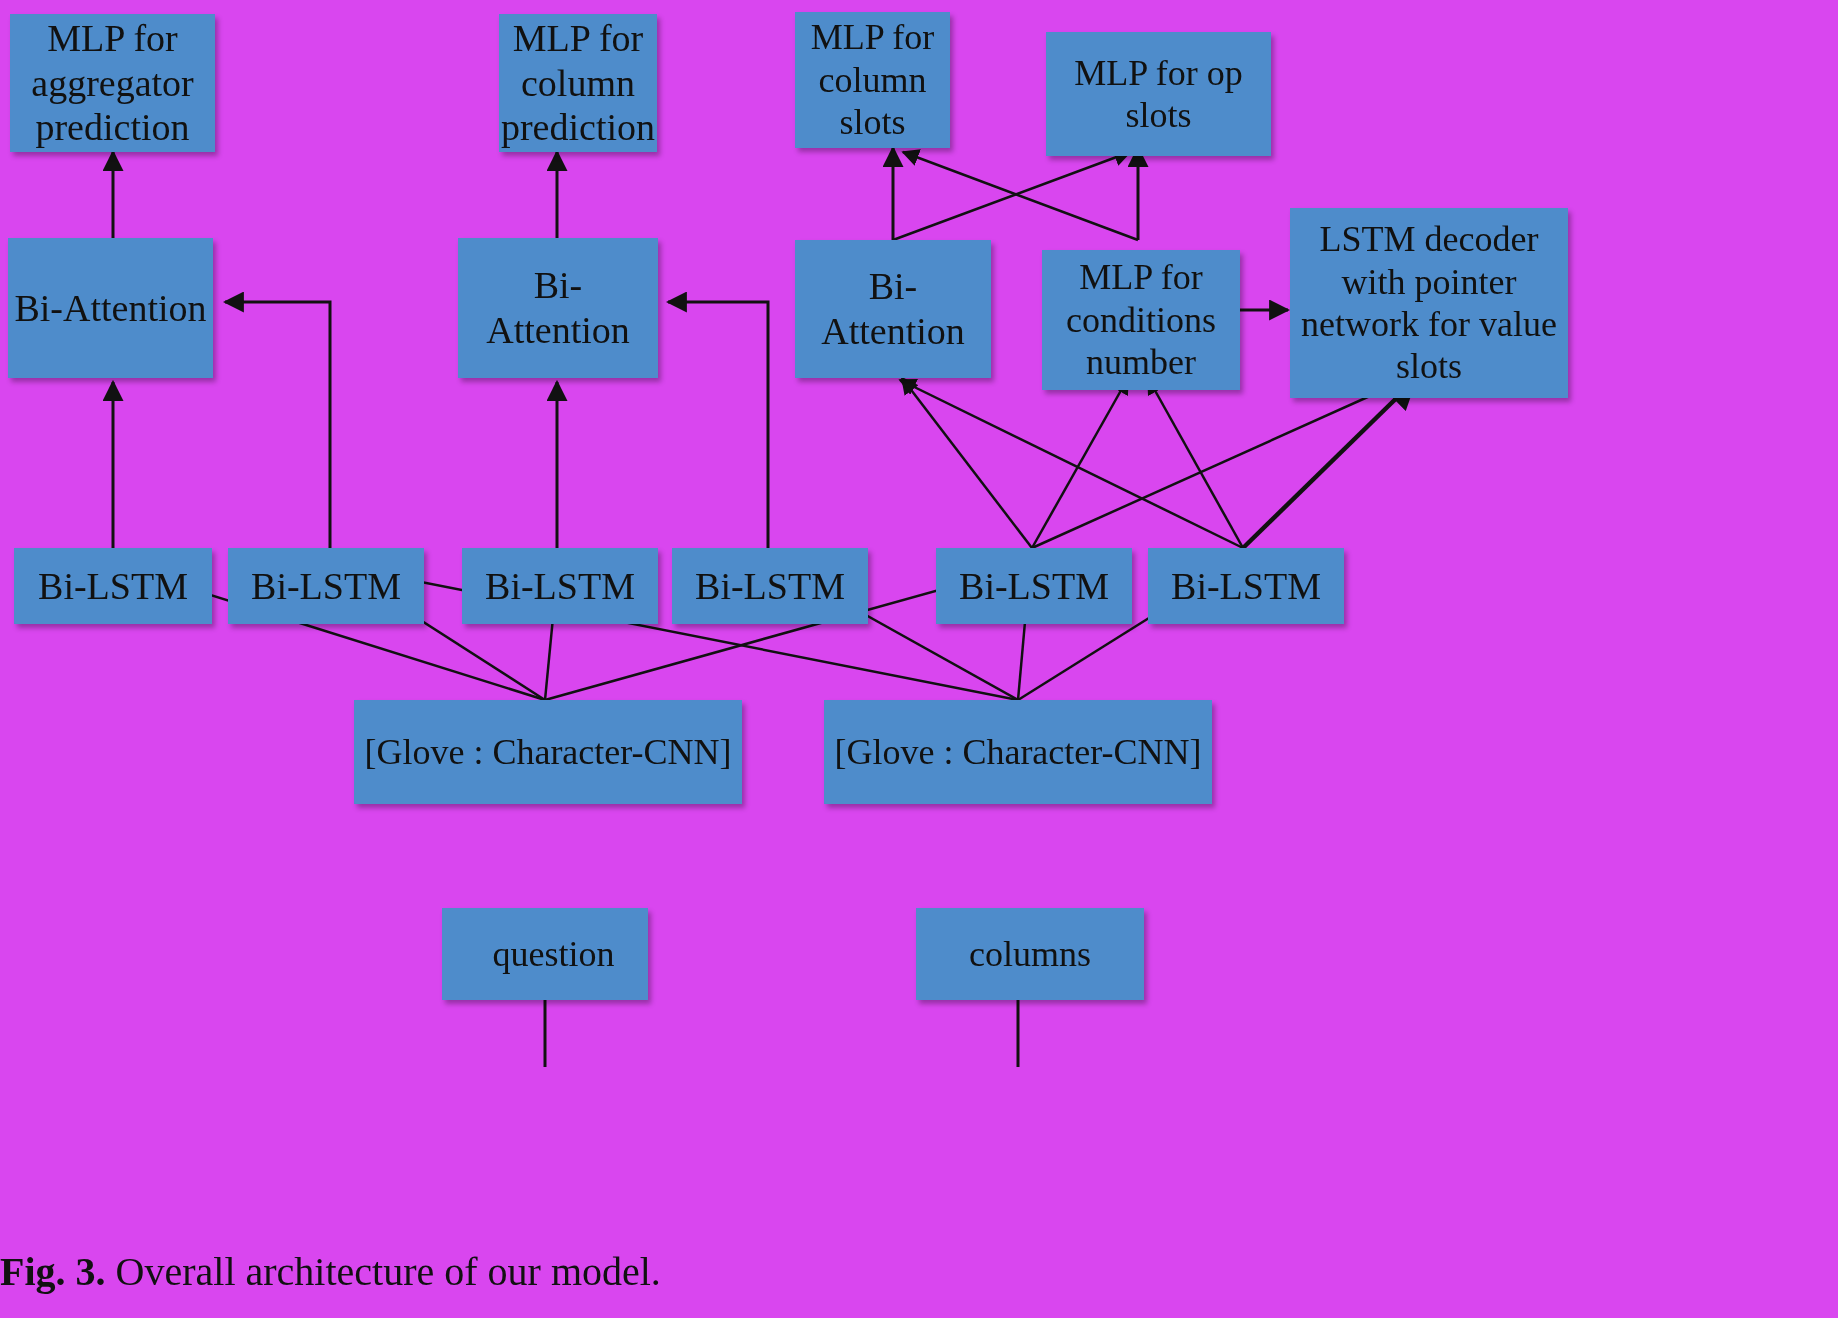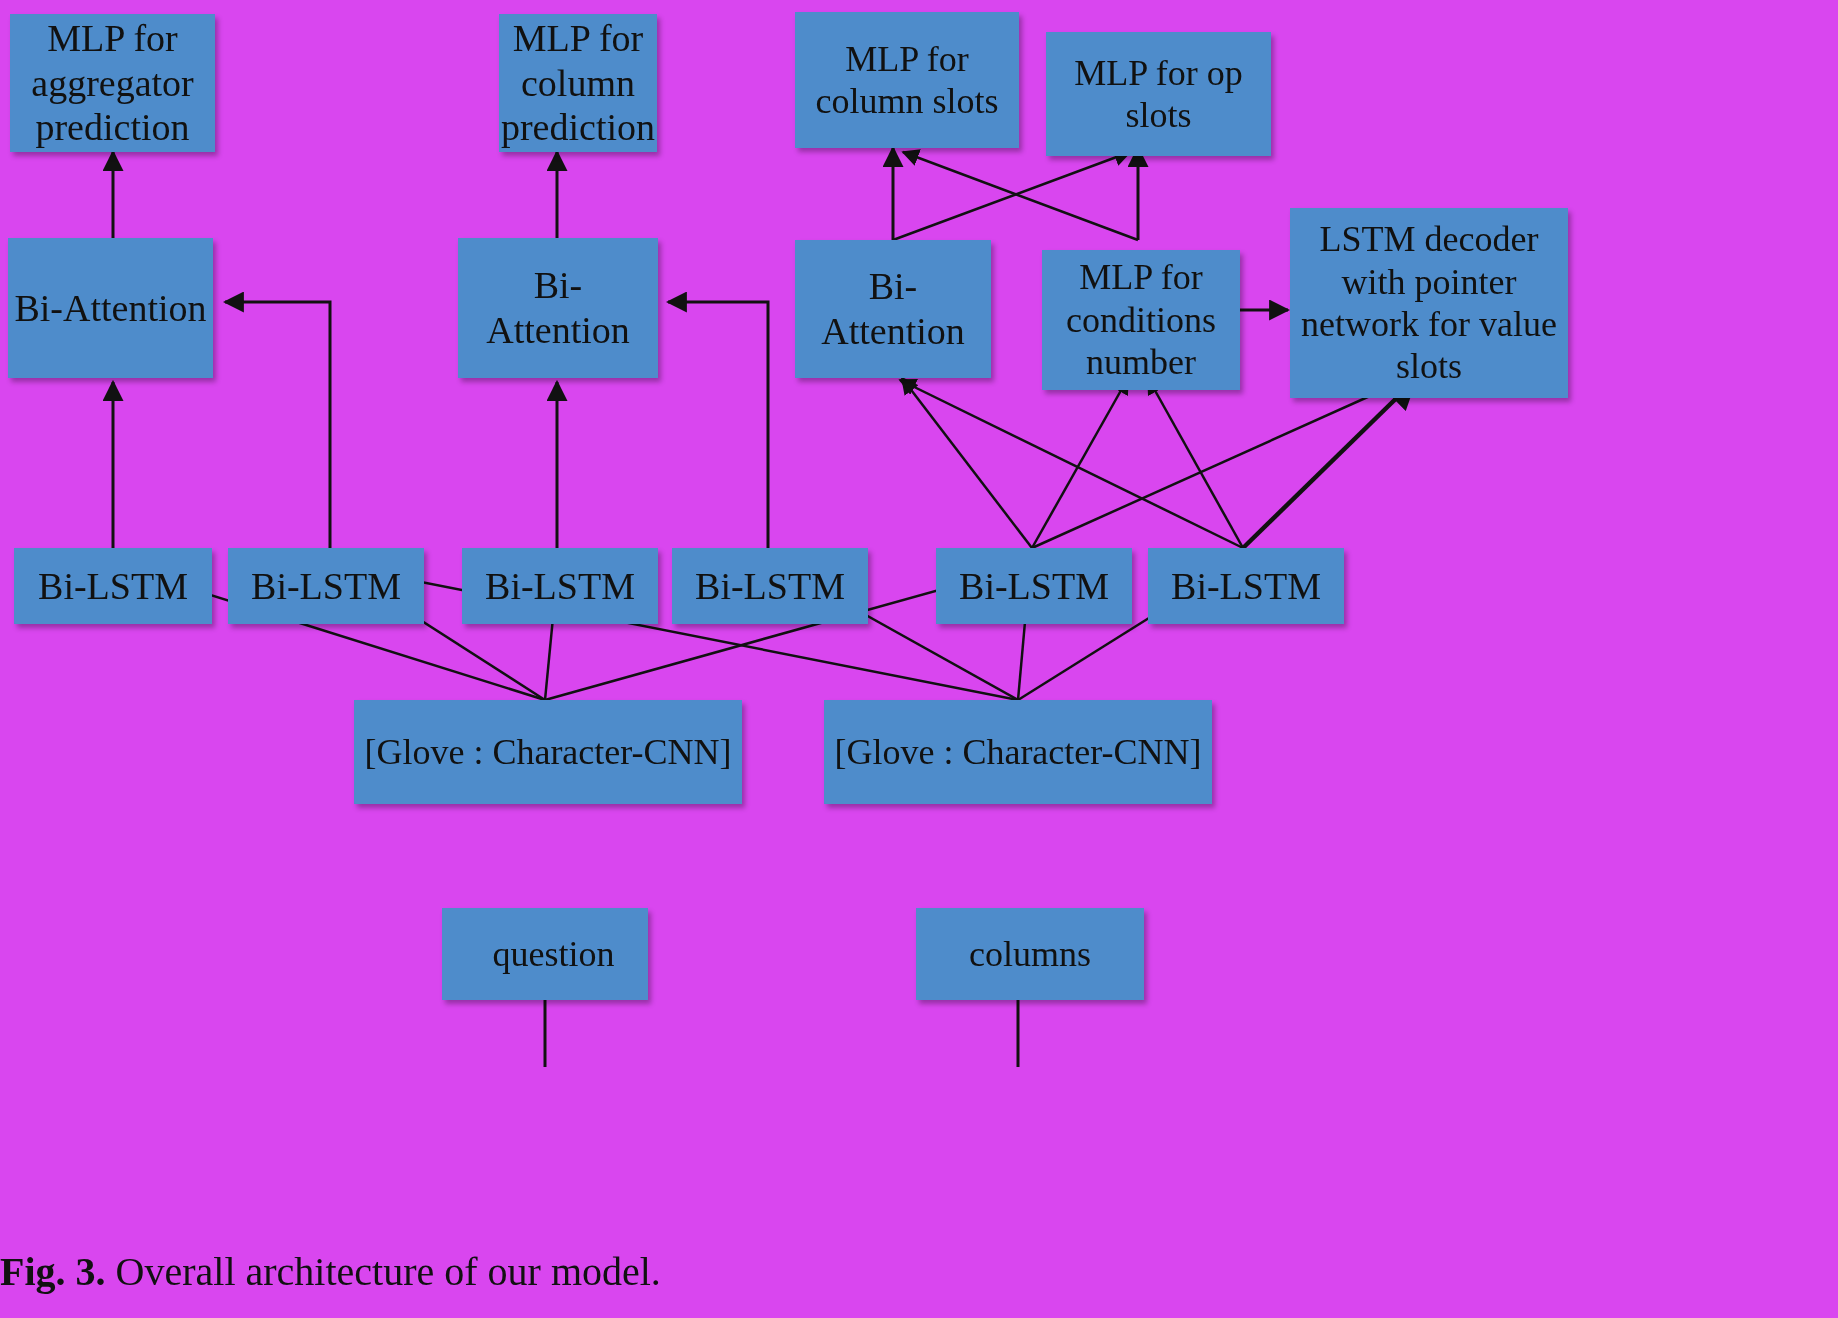--- a/index.html
+++ b/index.html
@@ -90,21 +90,21 @@
   </svg>
 
   <div class="node lbl-38" style="left:10px;top:14px;width:205px;height:138px;">
     <span>MLP for aggregator prediction</span>
   </div>
 
   <div class="node lbl-38" style="left:458px;top:14px;width:158px;height:138px;margin-left:41px;">
     <span>MLP for column prediction</span>
   </div>
 
-  <div class="node lbl-36" style="left:795px;top:12px;width:224px;height:136px;justify-content:flex-end;">
+  <div class="node lbl-36" style="left:795px;top:12px;width:155px;height:136px;justify-content:flex-end;">
     <span>MLP for column slots</span>
   </div>
 
   <div class="node lbl-36" style="left:1046px;top:32px;width:225px;height:124px;">
     <span>MLP for op slots</span>
   </div>
 
   <div class="node lbl-38" style="left:8px;top:238px;width:205px;height:140px;">
     <span>Bi-Attention</span>
   </div>

